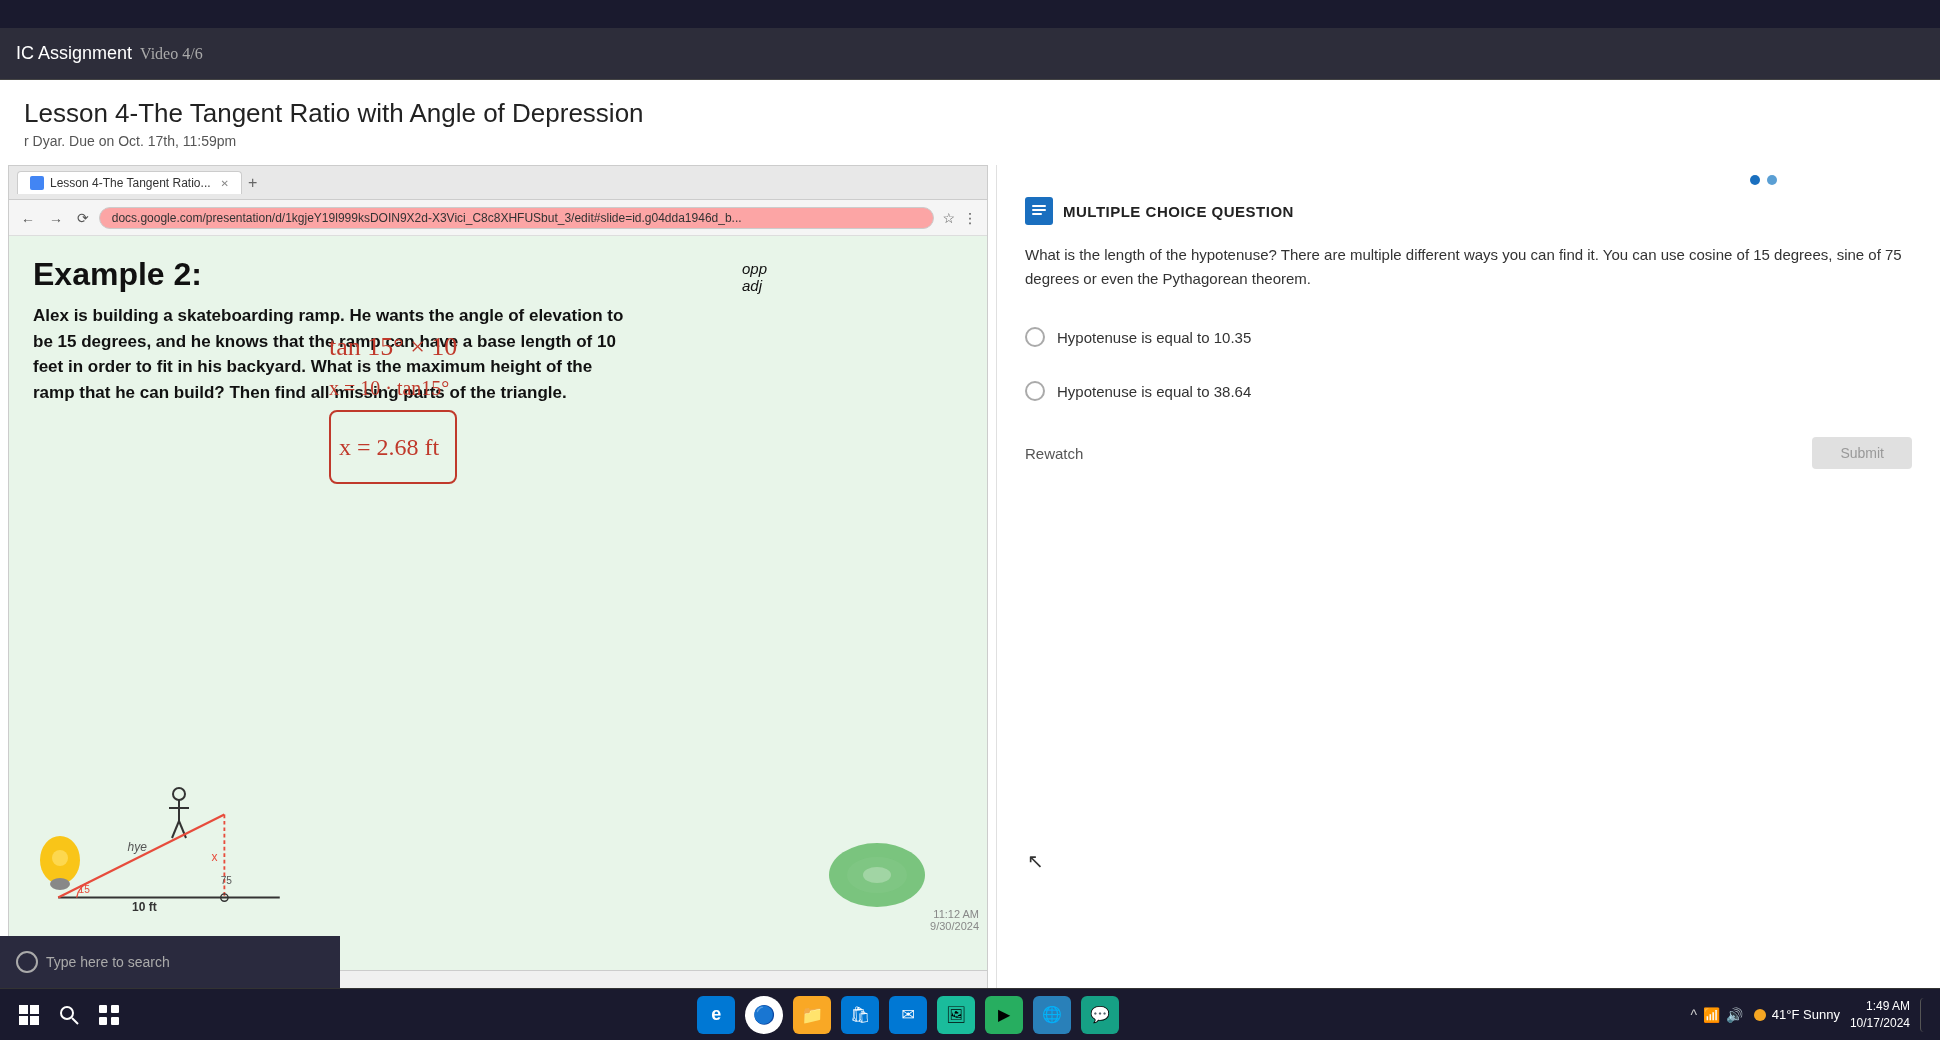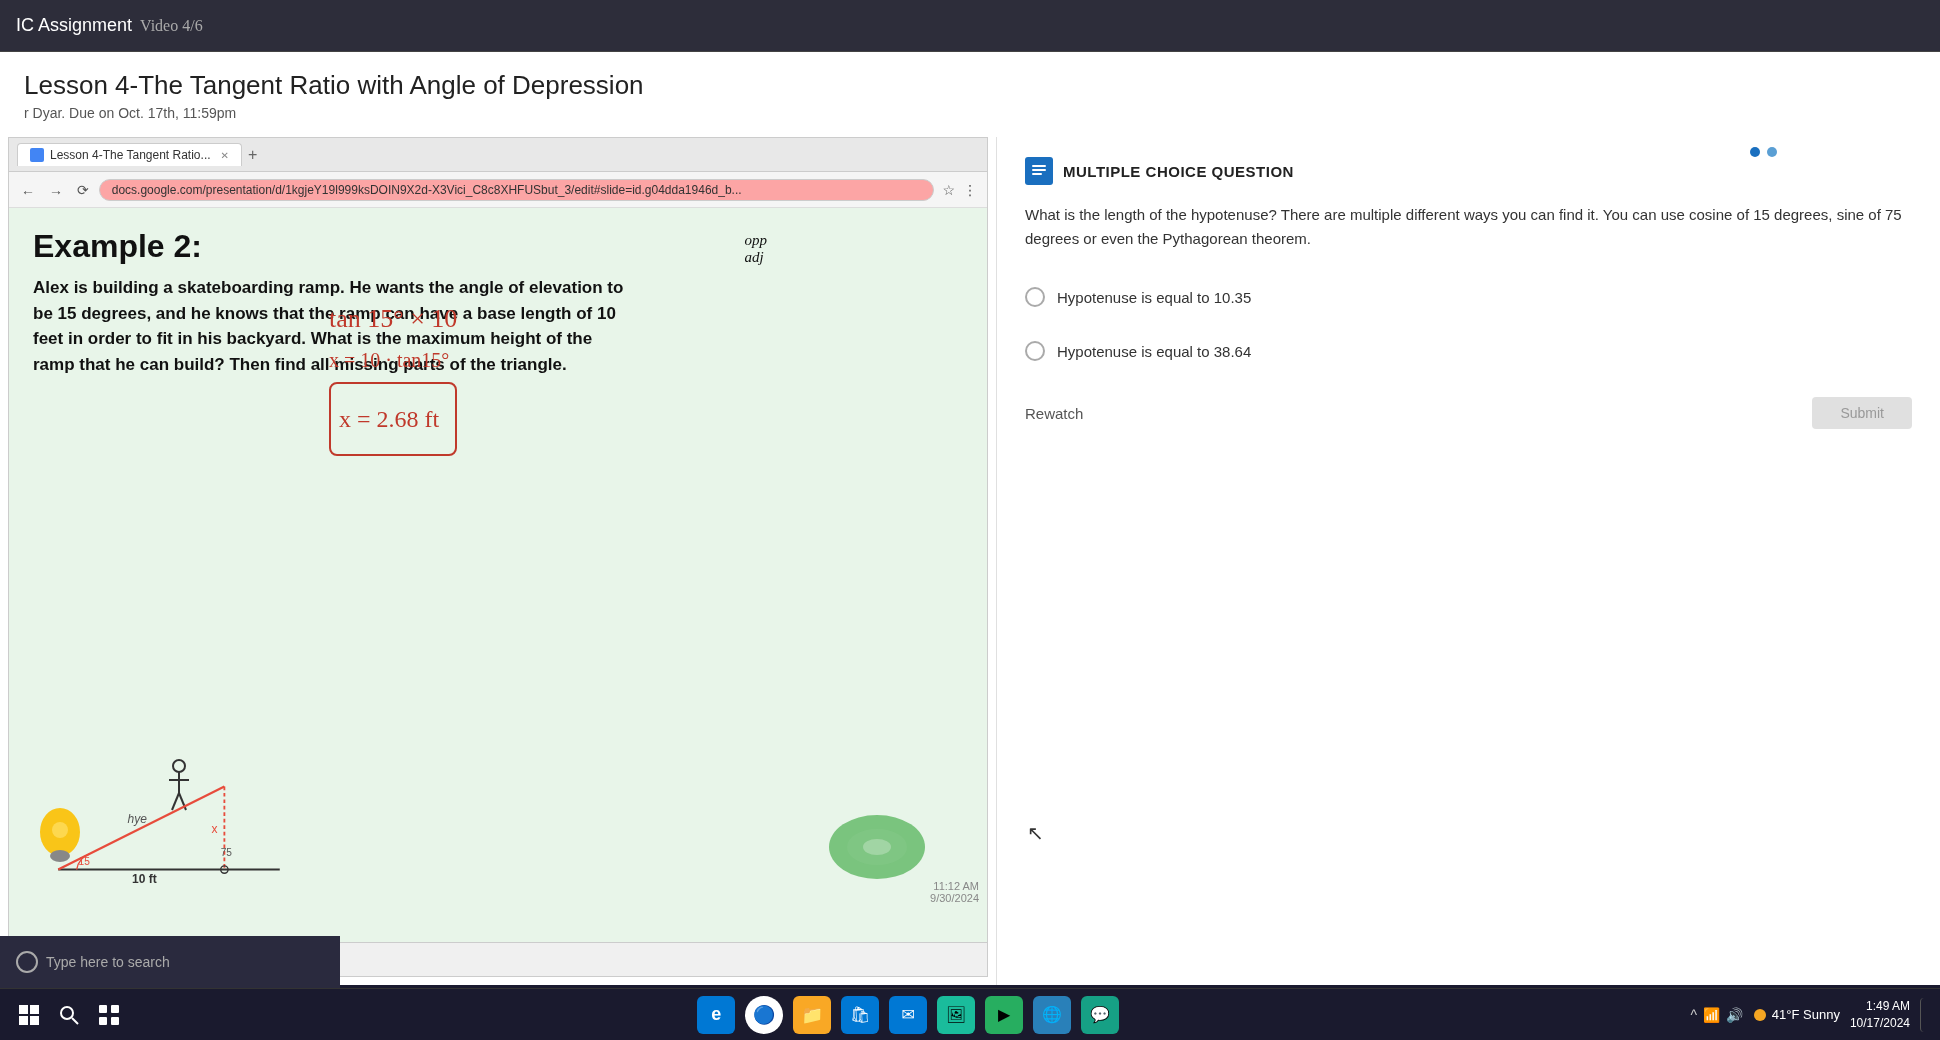--- a/index.html
+++ b/index.html
@@ -13,20 +13,21 @@
     }
 
     
     .top-bar {
       background: #2d2d3a;
       height: 52px;
       display: flex;
       align-items: center;
       padding: 0 16px;
       border-bottom: 1px solid #444;
+      margin-top: 28px;
     }
     .top-bar-title {
       color: #fff;
       font-size: 18px;
       font-weight: 500;
     }
     .top-bar-subtitle {
       color: #aaa;
       font-size: 16px;
       margin-left: 8px;
@@ -163,21 +164,20 @@
       color: #111;
       margin-bottom: 10px;
     }
     .example-opp-label {
       position: absolute;
       top: 28px;
       right: 340px;
       font-size: 14px;
       color: #111;
       font-style: italic;
-      font-family: Liberation Serif, serif;
     }
     .example-text {
       font-size: 17px;
       font-weight: 700;
       color: #111;
       max-width: 600px;
       line-height: 1.5;
       margin-bottom: 18px;
     }
     .math-work {
@@ -242,20 +242,21 @@
       flex: 1;
       padding: 20px 28px;
       background: #fff;
       border-left: 1px solid #e0e0e0;
     }
     .question-header {
       display: flex;
       align-items: center;
       gap: 10px;
       margin-bottom: 18px;
+      margin-top: 12px;
     }
     .question-icon {
       width: 28px;
       height: 28px;
       background: #1a6fbf;
       display: flex;
       align-items: center;
       justify-content: center;
       border-radius: 3px;
     }

